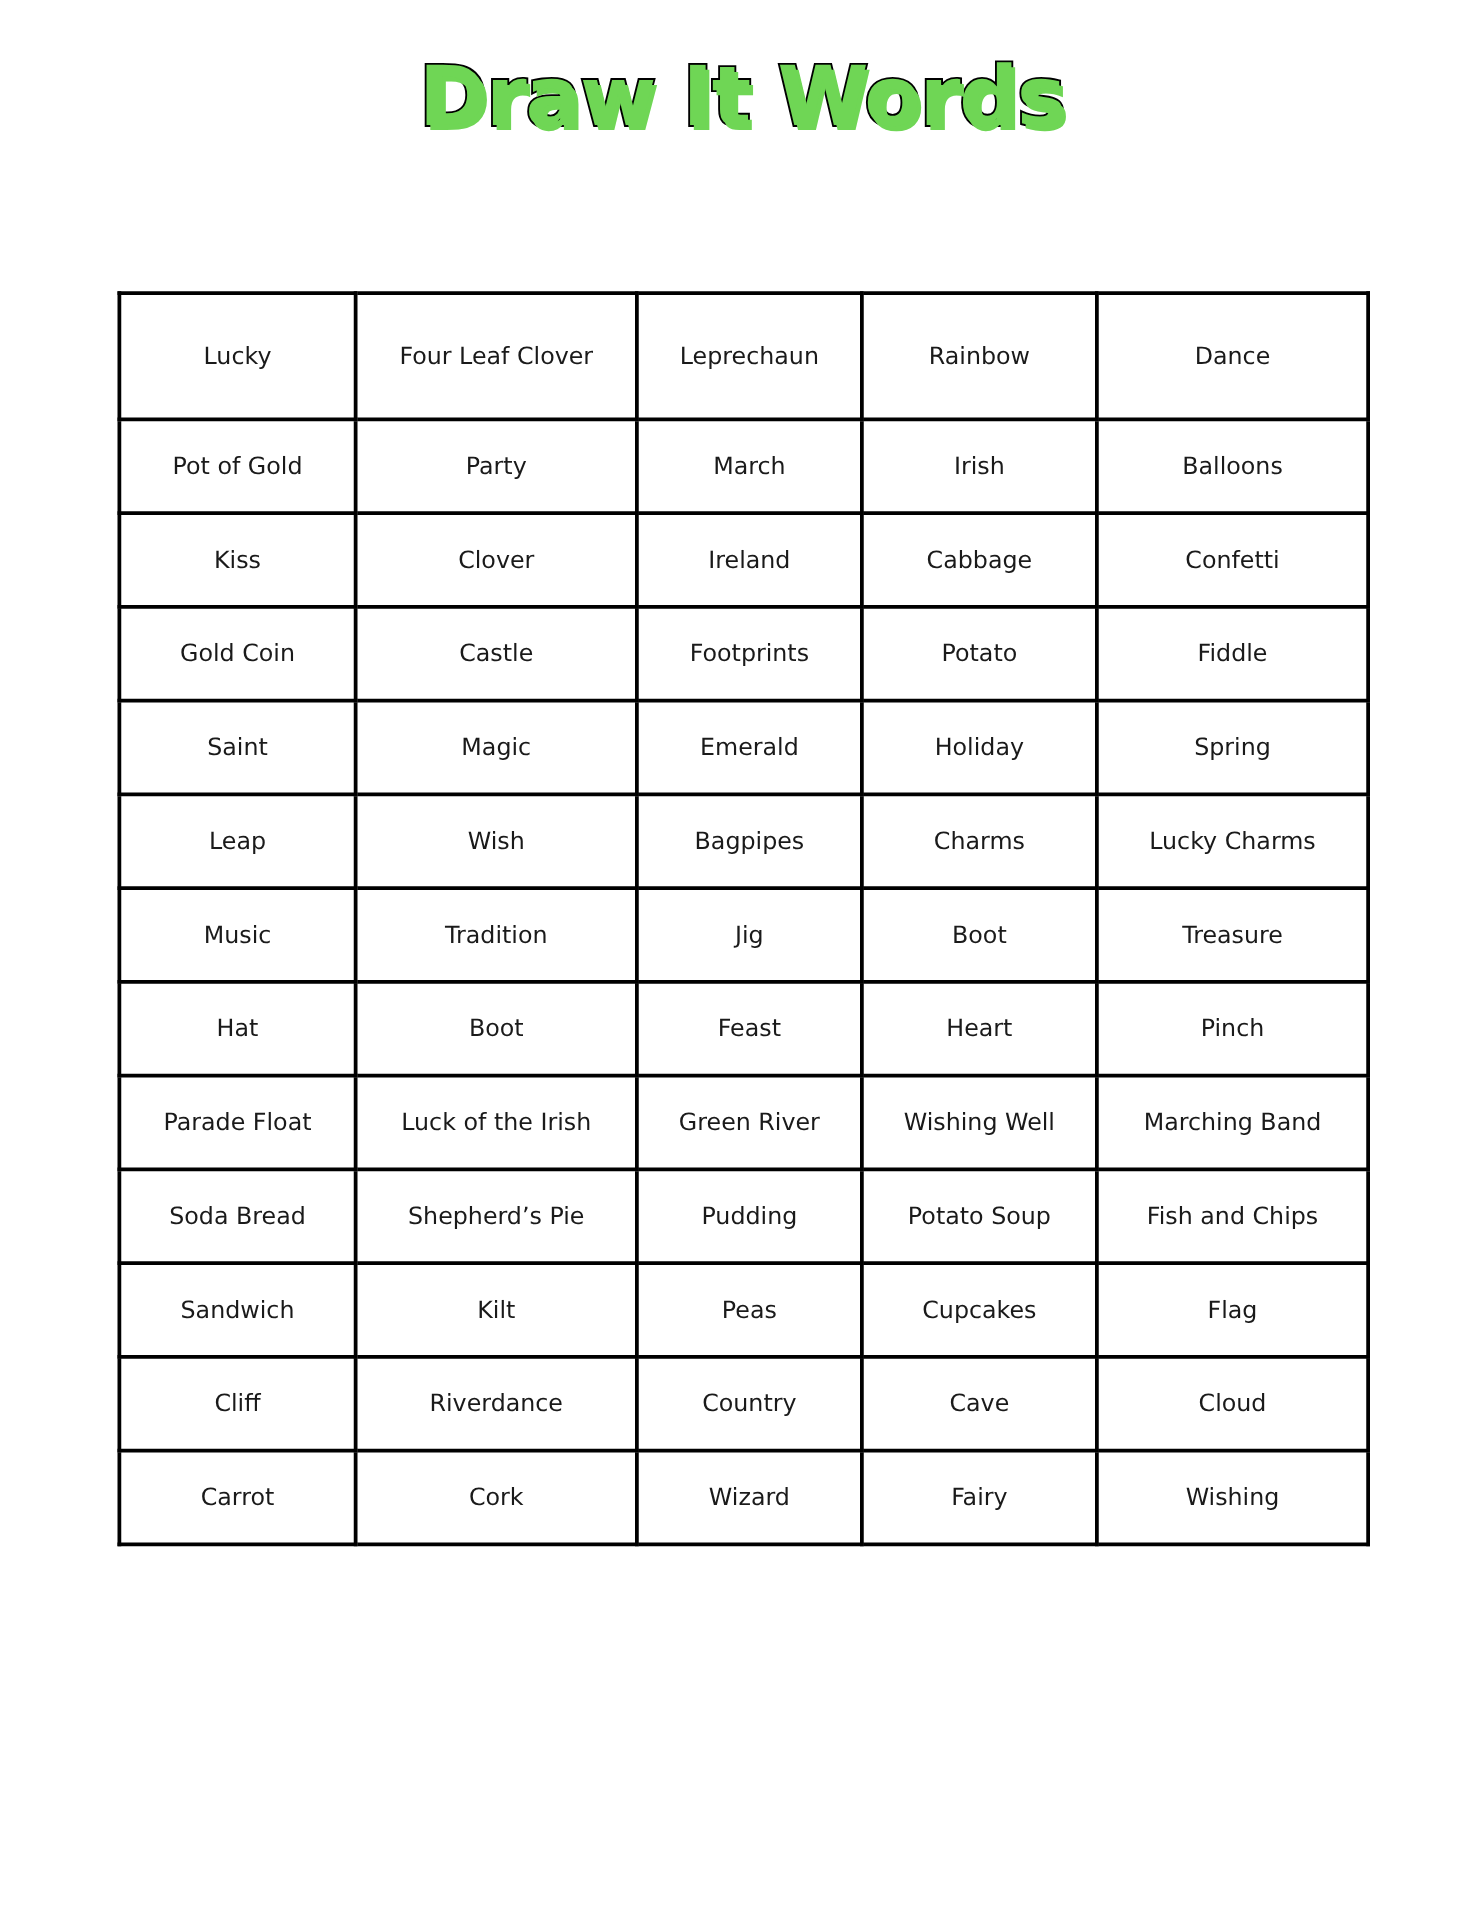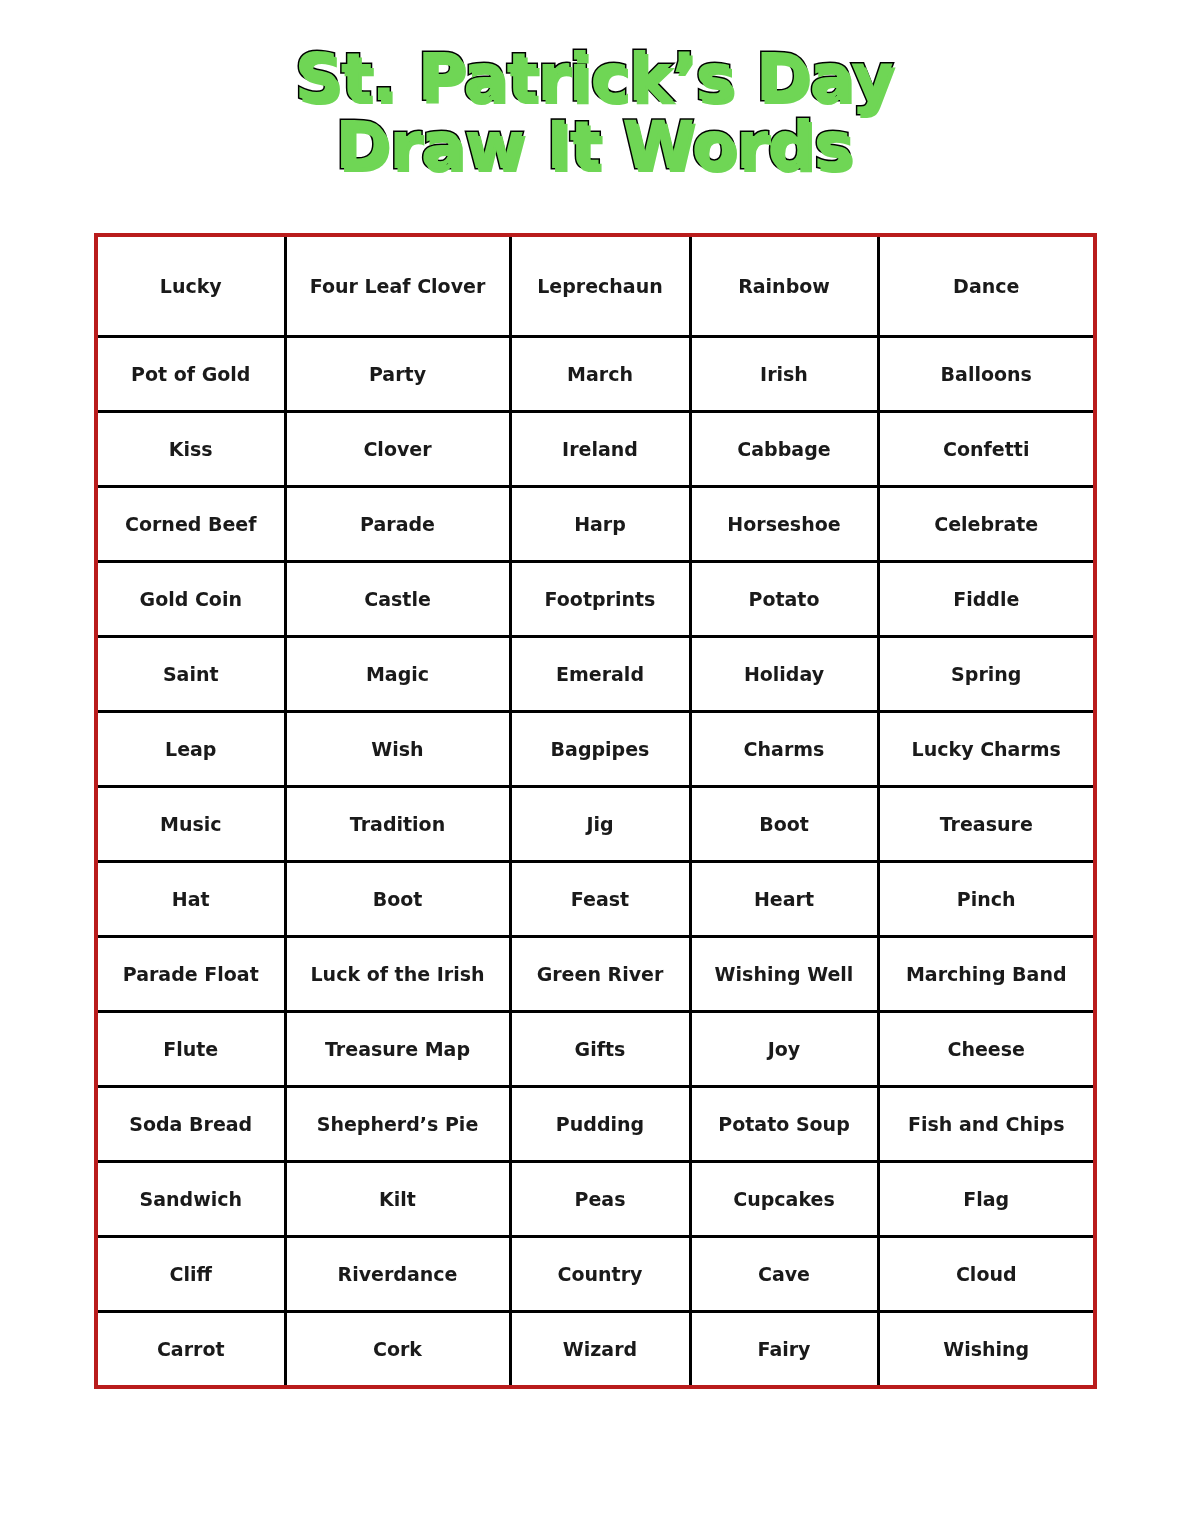--- a/index.html
+++ b/index.html
@@ -33,42 +33,40 @@
       text-shadow: 3px 4px 0 #6fd655;
       letter-spacing: -1px;
     }
     .grid {
       position: absolute;
       left: 94px;
       top: 233px;
       width: 999px;
       border-collapse: collapse;
       table-layout: fixed;
-      border: 4px solid #b91c1c;
-      font-weight: bold;
+      border: 2px solid #b91c1c;
     }
     .grid td {
       border: 3px solid #000000;
       text-align: center;
       vertical-align: middle;
       font-family: "DejaVu Sans", sans-serif;
       font-size: 19px;
       color: #1a1a1a;
       height: 72px;
       padding: 0;
     }
     .grid tr.first td {
       height: 98px;
     }
   </style>
 </head>
 <body>
 
 <div class="title-wrap">
-  <span class="title-line">St. Patrick’s Day</span>
   <span class="title-line">Draw It Words</span>
 </div>
 
 <table class="grid">
   <colgroup>
     <col style="width:189px">
     <col style="width:225px">
     <col style="width:180px">
     <col style="width:188px">
     <col style="width:217px">
@@ -87,27 +85,20 @@
       <td>March</td>
       <td>Irish</td>
       <td>Balloons</td>
     </tr>
     <tr>
       <td>Kiss</td>
       <td>Clover</td>
       <td>Ireland</td>
       <td>Cabbage</td>
       <td>Confetti</td>
-    </tr>
-    <tr>
-      <td>Corned Beef</td>
-      <td>Parade</td>
-      <td>Harp</td>
-      <td>Horseshoe</td>
-      <td>Celebrate</td>
     </tr>
     <tr>
       <td>Gold Coin</td>
       <td>Castle</td>
       <td>Footprints</td>
       <td>Potato</td>
       <td>Fiddle</td>
     </tr>
     <tr>
       <td>Saint</td>
@@ -138,27 +129,20 @@
       <td>Pinch</td>
     </tr>
     <tr>
       <td>Parade Float</td>
       <td>Luck of the Irish</td>
       <td>Green River</td>
       <td>Wishing Well</td>
       <td>Marching Band</td>
     </tr>
     <tr>
-      <td>Flute</td>
-      <td>Treasure Map</td>
-      <td>Gifts</td>
-      <td>Joy</td>
-      <td>Cheese</td>
-    </tr>
-    <tr>
       <td>Soda Bread</td>
       <td>Shepherd’s Pie</td>
       <td>Pudding</td>
       <td>Potato Soup</td>
       <td>Fish and Chips</td>
     </tr>
     <tr>
       <td>Sandwich</td>
       <td>Kilt</td>
       <td>Peas</td>

